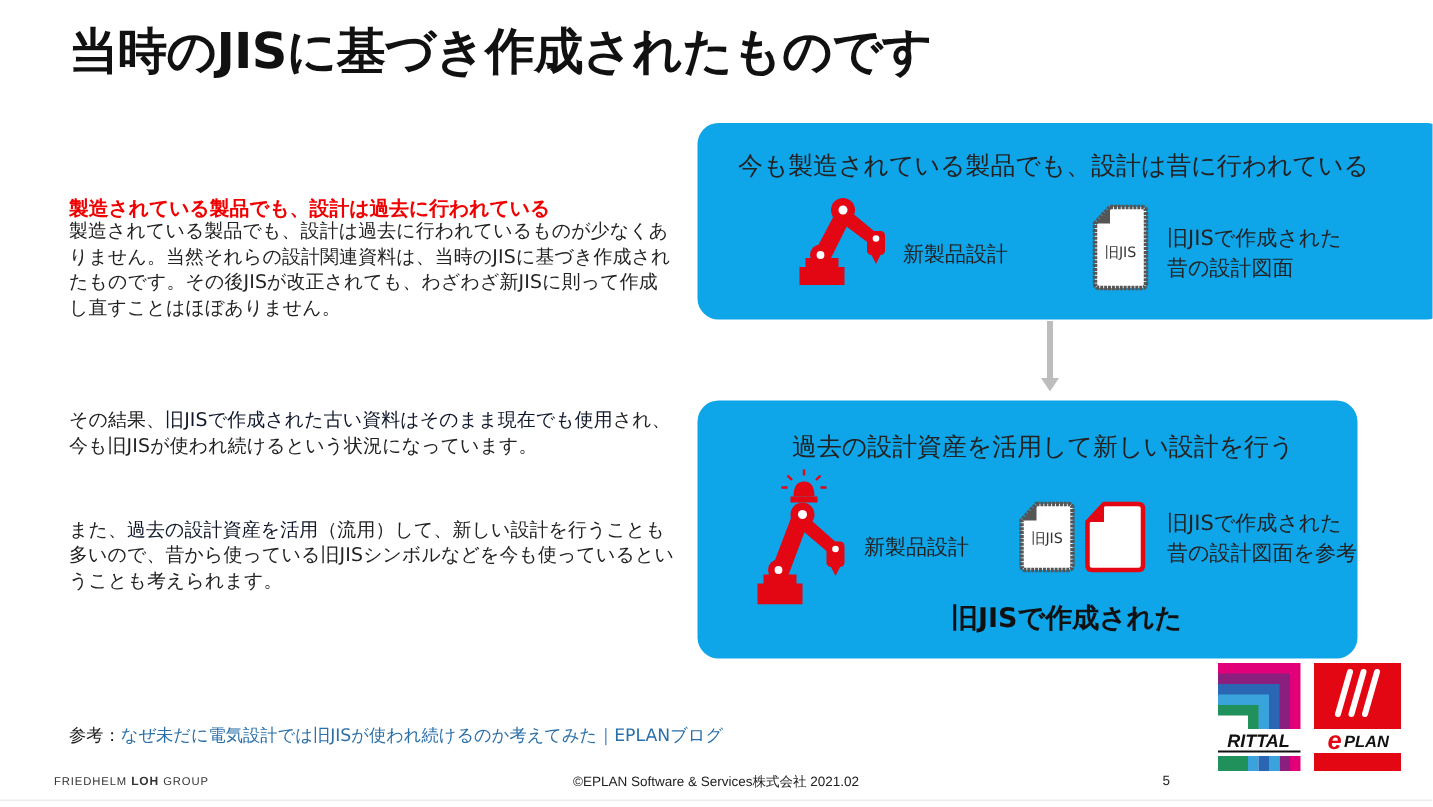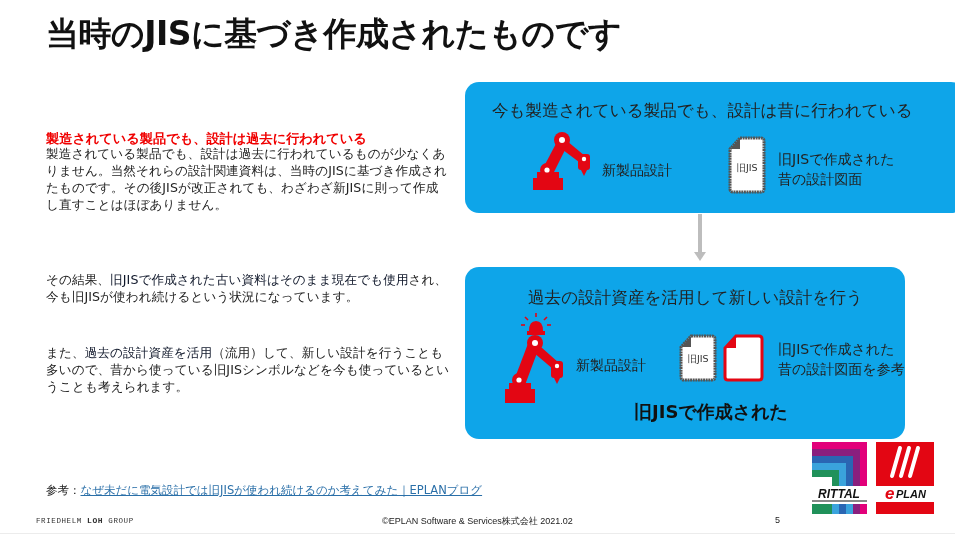--- a/index.html
+++ b/index.html
@@ -14,21 +14,21 @@
 
     .left-col { position: absolute; left: 46px; top: 98px; width: 400px; margin-top: 32px; }
     .subheading { color: #f00000; font-weight: bold; font-size: 13.2px; white-space: nowrap; }
     .para { font-size: 12.6px; line-height: 17px; color: #222; letter-spacing: 0.1px; }
     .para .hl { color: #0f172a; }
     .p1 { position: absolute; left: 46px; top: 145px; width: 405px; }
     .p2 { position: absolute; left: 46px; top: 271px; width: 405px; }
     .p3 { position: absolute; left: 46px; top: 344px; width: 405px; }
 
     .reference { position: absolute; left: 46px; top: 483px; font-size: 11.5px; color: #222; white-space: nowrap; }
-    .reference a { color: #2a6fa8; text-decoration: underline; }
+    .reference a { color: #2a6fa8; }
 
     .panel {
       position: absolute; background: #0ea5e9; border-radius: 14px; margin-left: 16px;
     }
     .panel-top { left: 449px; top: 82px; width: 500px; height: 131px; }
     .panel-bottom { left: 449px; top: 267px; width: 440px; height: 172px; }
 
     .panel-title { position: absolute; font-size: 16.6px; color: #222; white-space: nowrap; }
     .panel-top .panel-title { left: 27px; top: 18px; }
     .panel-bottom .panel-title { left: 63px; top: 20px; }
@@ -37,21 +37,21 @@
     .conclusion { position: absolute; left: 169px; top: 133px; font-size: 18px; font-weight: bold; color: #111; white-space: nowrap; }
 
     .icon { position: absolute; }
 
     .arrow-line { position: absolute; left: 698px; top: 214px; width: 4px; height: 40px; background: #bdbdbd; }
     .arrow-head { position: absolute; left: 694px; top: 252px; width: 0; height: 0;
       border-left: 6px solid transparent; border-right: 6px solid transparent; border-top: 9px solid #bdbdbd; }
 
     .logos { position: absolute; left: 812px; top: 442px; width: 125px; height: 80px; }
 
-    .footer-group { position: absolute; left: 36px; top: 516px; font-family: Liberation Mono, monospace; font-size: 7.5px; letter-spacing: 0.6px; color: #333; white-space: nowrap; }
+    .footer-group { position: absolute; left: 36px; top: 516px; font-family: Liberation Sans, sans-serif; font-size: 7.5px; letter-spacing: 0.6px; color: #333; white-space: nowrap; }
     .footer-group b { font-size: 8px; }
     .footer-copy { position: absolute; left: 382px; top: 515px; font-size: 9px; color: #222; white-space: nowrap; font-family: "Liberation Sans", sans-serif; }
     .footer-page { position: absolute; left: 775px; top: 515px; font-size: 9px; color: #222; font-family: "Liberation Sans", sans-serif; }
     .footer-line { position: absolute; left: 0; top: 533px; width: 955px; height: 1px; background: #ececec; }
   </style>
 </head>
 <body>
 
 <h1 class="page-title">当時のJISに基づき作成されたものです</h1>
 

